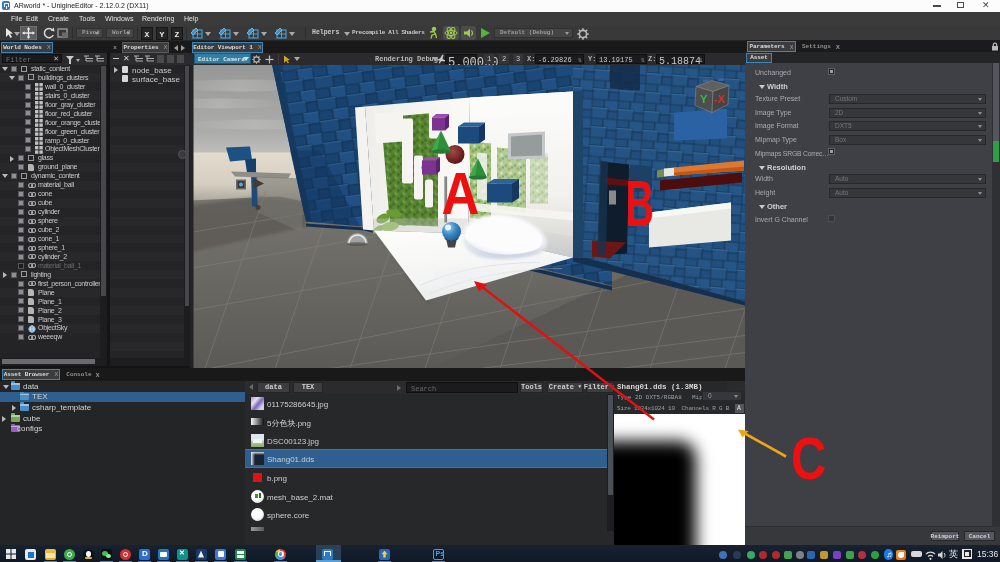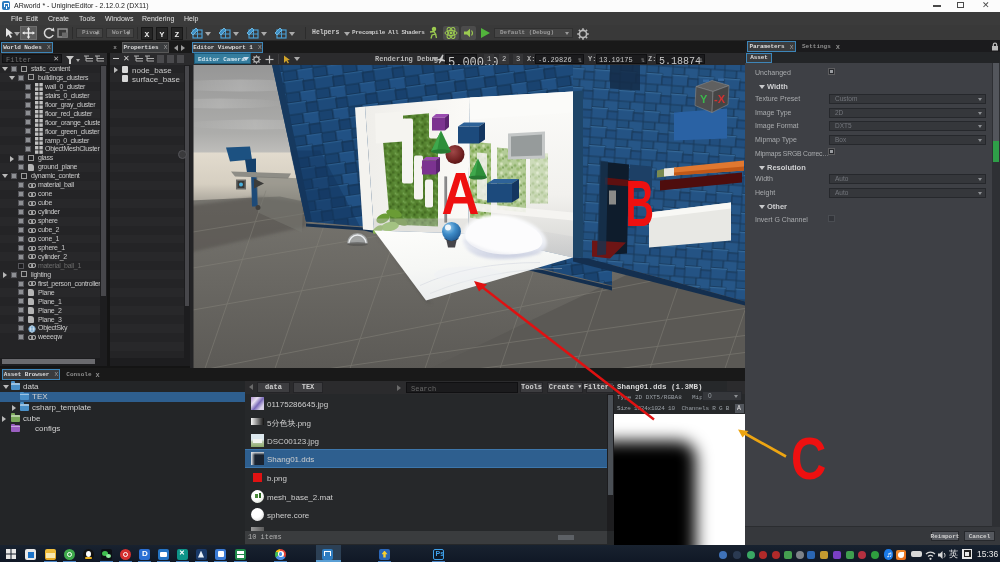--- a/index.html
+++ b/index.html
@@ -804,21 +804,21 @@
 <div class="caret-r" style="left:2px;top:35.1px;border-top-width:3.5px;border-bottom-width:3.5px;border-left-width:4.5px;"></div>
 <div class="abs" style="left:11px;top:34.1px;width:9px;height:7px;background:#7aa85a;border-radius:1px;">
         <div class="abs" style="left:0;top:-1.5px;width:4px;height:2px;background:#7aa85a;border-radius:1px 1px 0 0;"></div>
         <div class="abs" style="left:0;top:0.5px;width:9px;height:1.5px;background:rgba(255,255,255,0.45);"></div>
       </div>
 <div class="abs" style="left:23px;top:33.1px;font-size:8px;color:#d2d2d2;">cube</div>
 <div class="abs" style="left:11px;top:44.8px;width:9px;height:7px;background:#9a5fc0;border-radius:1px;">
         <div class="abs" style="left:0;top:-1.5px;width:4px;height:2px;background:#9a5fc0;border-radius:1px 1px 0 0;"></div>
         <div class="abs" style="left:0;top:0.5px;width:9px;height:1.5px;background:rgba(255,255,255,0.45);"></div>
       </div>
-<div class="abs" style="left:35px;top:43.8px;font-size:8px;color:#d2d2d2;">configs</div>
+<div class="abs" style="left:17px;top:43.8px;font-size:8px;color:#d2d2d2;">configs</div>
 </div>
 <div class="abs" style="left:245px;top:13px;width:500px;height:13.5px;background:#2b2b2d;">
 <div class="abs" style="left:4px;top:3px;width:0;height:0;border-top:3px solid transparent;border-bottom:3px solid transparent;border-right:4px solid #6a6a6a;"></div>
 <div class="btn mono" style="left:12px;top:1.5px;width:33px;height:10.5px;background:#3d3d40;border-color:#242427;font-weight:bold;">data</div>
 <div class="btn mono" style="left:48px;top:1.5px;width:30px;height:10.5px;background:#3d3d40;border-color:#242427;font-weight:bold;">TEX</div>
 <div class="abs" style="left:152px;top:2px;width:0;height:0;border-top:3px solid transparent;border-bottom:3px solid transparent;border-left:4px solid #6a6a6a;margin-top:2px;"></div>
 <div class="abs" style="left:161px;top:1.5px;width:112px;height:10.5px;background:#1b1b1d;border:1px solid #101012;">
         <span class="mono" style="position:absolute;left:4px;top:1.5px;font-size:7px;color:#686868;">Search</span>
       </div>
 <div class="btn mono" style="left:275px;top:1.5px;width:23px;height:10.5px;background:#3d3d40;border-color:#242427;font-weight:bold;">Tools</div>
@@ -847,24 +847,20 @@
         <div class="abs" style="left:7.5px;top:3.5px;width:2.5px;height:5px;background:#2f6824;"></div>
       </div>
 <div class="abs" style="left:22px;top:98.5px;font-size:8px;color:#cecece;white-space:nowrap;">mesh_base_2.mat</div>
 <div class="abs" style="left:6px;top:114.1px;width:13px;height:13px;border-radius:50%;background:radial-gradient(circle at 40% 33%,#ffffff 45%,#e2e2e2 75%,#b8b8b8 100%);"></div>
 <div class="abs" style="left:22px;top:117.1px;font-size:8px;color:#cecece;white-space:nowrap;">sphere.core</div>
 <div class="abs" style="left:6px;top:132.7px;width:13px;height:10px;background:linear-gradient(90deg,#9a9a9a,#5a5a5a);"></div>
 <div class="abs" style="left:22px;top:135.7px;font-size:8px;color:#cecece;white-space:nowrap;">左脑测试图.png</div>
 </div>
 <div class="abs" style="left:607px;top:26.5px;width:7px;height:137px;background:#1d1d1f;"></div>
 <div class="abs" style="left:608px;top:27.5px;width:5px;height:100px;background:#4a4f55;"></div>
-<div class="abs" style="left:245px;top:163.5px;width:362px;height:12.5px;background:#3a3c3e;">
-      <span class="mono" style="position:absolute;left:3px;top:2px;font-size:7px;color:#b0b0b0;">10 items</span>
-      <div class="abs" style="left:313px;top:3.5px;width:16px;height:5px;background:#5d6166;"></div>
-    </div>
 <div class="abs" style="left:614px;top:13px;width:113px;height:164.5px;background:#26282a;">
 <div class="abs mono" style="left:3px;top:2px;font-size:7.5px;font-weight:bold;color:#d8d8d8;">Shang01.dds (1.3MB)</div>
 <div class="abs mono" style="left:3px;top:13px;font-size:6px;color:#9aa0a6;">Type 2D DXT5/RGBA8</div>
 <div class="abs mono" style="left:78px;top:13px;font-size:6px;color:#9aa0a6;">Mip</div>
 <div class="dd" style="left:88px;top:10.5px;width:40px;height:10px;color:#9aa0a6;">0<span class="car"></span></div>
 <div class="abs mono" style="left:3px;top:24.5px;font-size:6px;letter-spacing:-0.2px;white-space:nowrap;color:#9aa0a6;">Size 1024x1024 10&nbsp;&nbsp;Channels R G B</div>
 <div class="abs" style="left:121px;top:23px;width:9px;height:9px;background:#52565c;"></div>
 <div class="abs mono" style="left:123px;top:24.5px;font-size:6.5px;color:#e0e0e0;">A</div>
 <div class="abs" style="left:0;top:33px;width:131px;height:131.5px;background:#fff;overflow:hidden;">
 <svg width="131" height="132">

